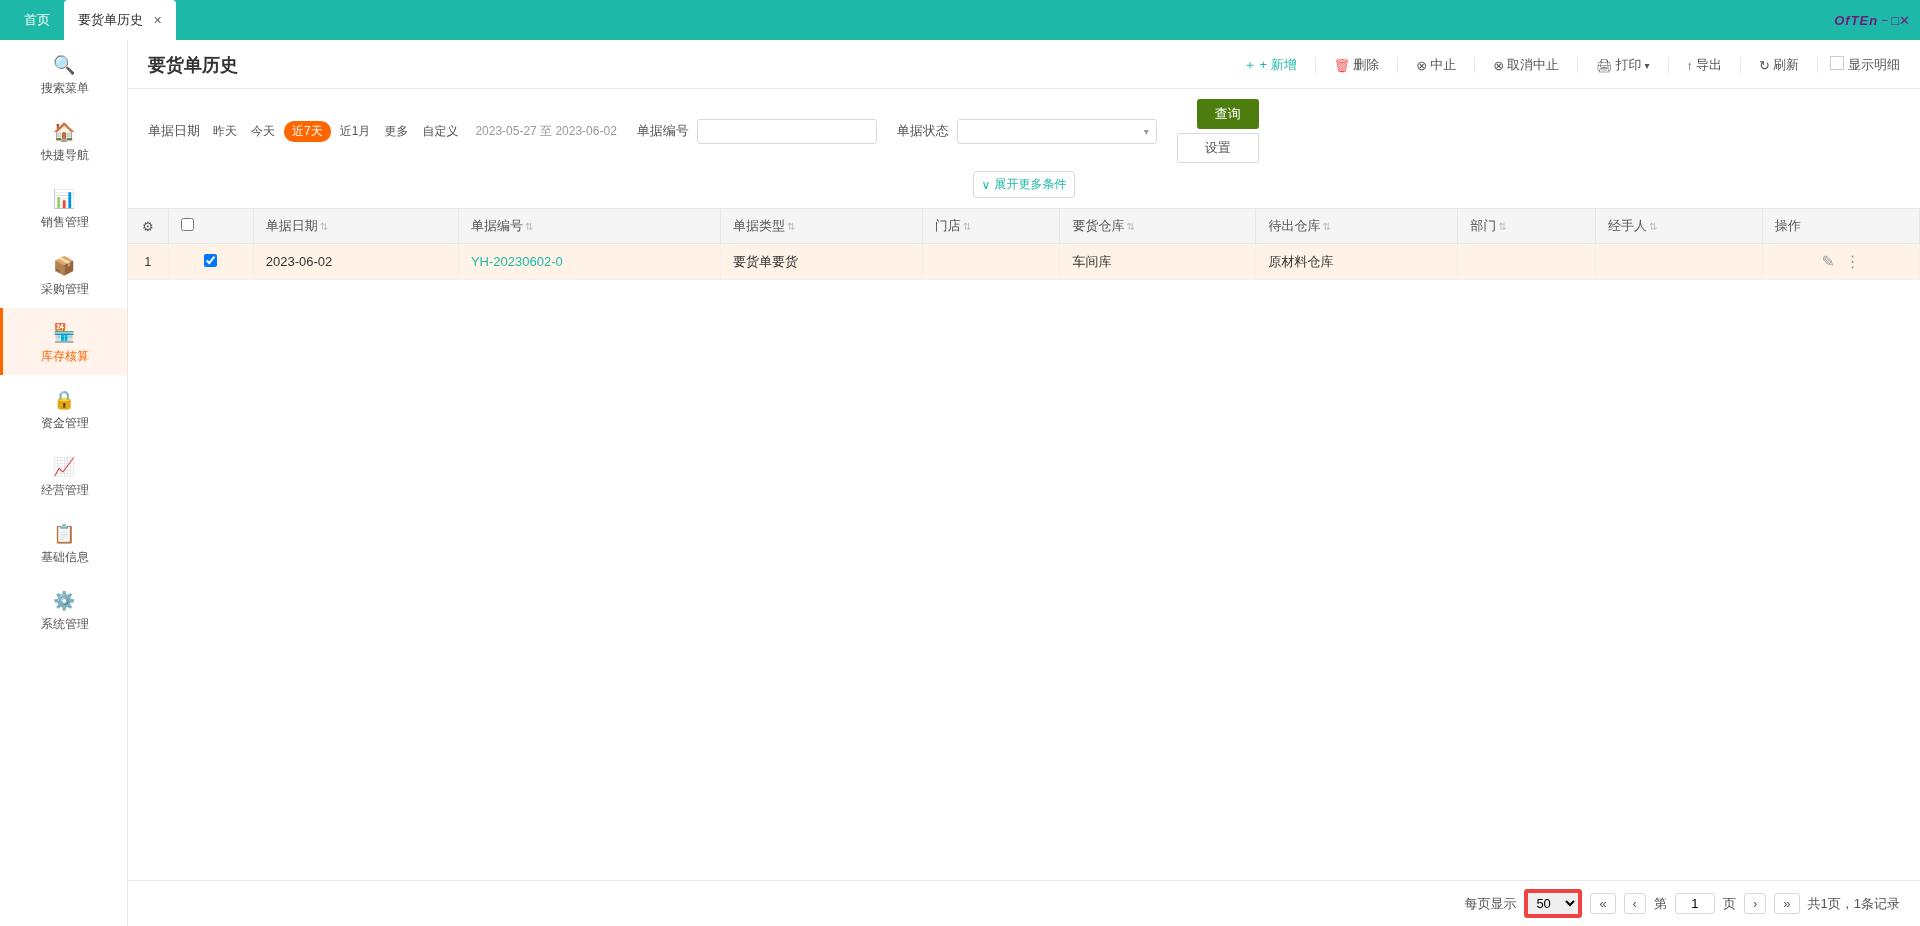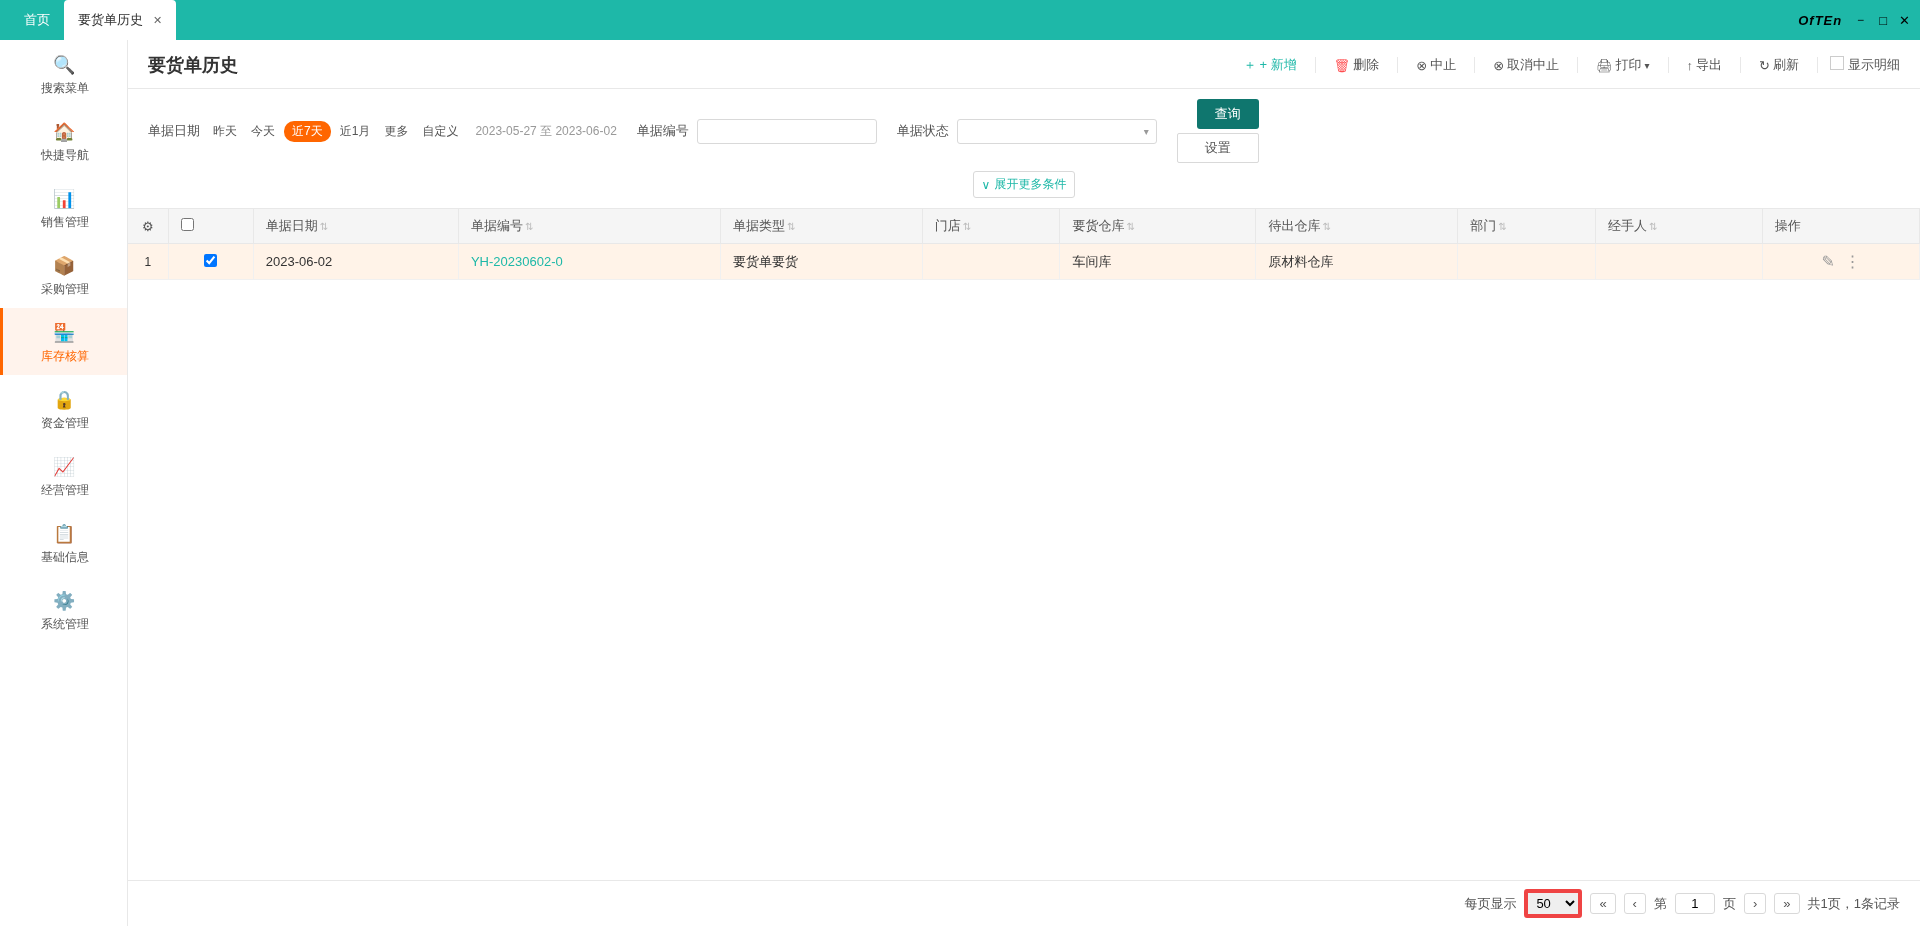--- a/index.html
+++ b/index.html
@@ -24,22 +24,21 @@
       gap: 6px;
       white-space: nowrap;
     }
     .tab-item.home { background: transparent; }
     .tab-item.active { background: white; color: #333; border-radius: 4px 4px 0 0; }
     .tab-close { font-size: 11px; color: #666; margin-left: 4px; cursor: pointer; }
     .top-bar-right {
       margin-left: auto;
       display: flex;
       align-items: center;
-      gap: 12px;
-      color: #000000;
+      color: #701a75;
       font-size: 13px;
     }
     .top-bar-right span { cursor: pointer; }
 
     
     .main-layout {
       display: flex;
       flex: 1;
       overflow: hidden;
     }
@@ -113,21 +112,21 @@
     .btn-delete { color: #555; }
     .btn-stop { color: #555; }
     .btn-cancel-stop { color: #555; }
     .btn-print { color: #555; }
     .btn-export { color: #555; }
     .btn-refresh { color: #555; }
     .btn-show-detail { display: flex; gap: 4px; }
     .checkbox-show { width: 14px; height: 14px; border: 1px solid #ccc; background: white; }
 
     .query-btn {
-      background: #0f766e;
+      background: #4d7c0f;
       color: white;
       border: none;
       padding: 6px 18px;
       border-radius: 3px;
       cursor: pointer;
       font-size: 13px;
       margin-left: 20px;
     }
     .setting-btn {
       background: white;

